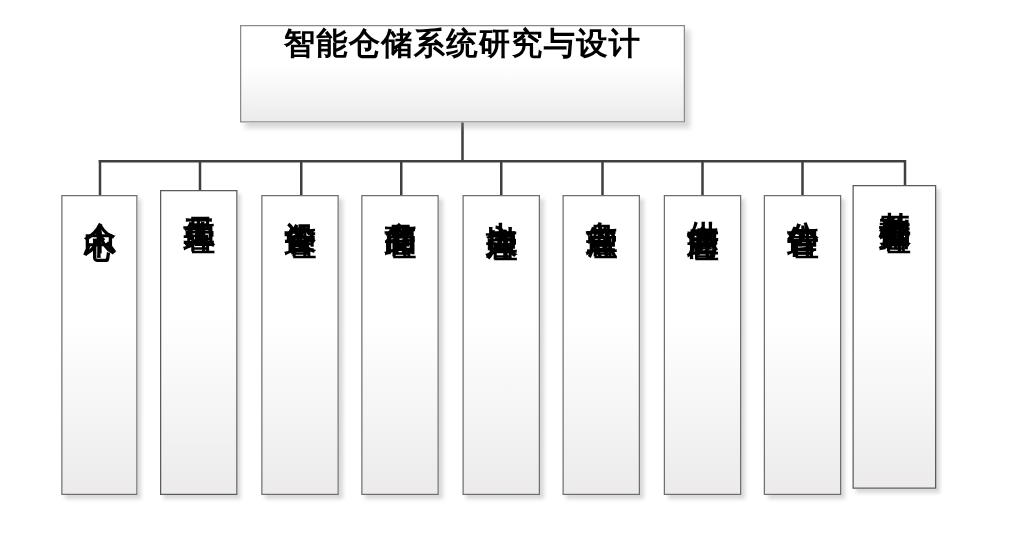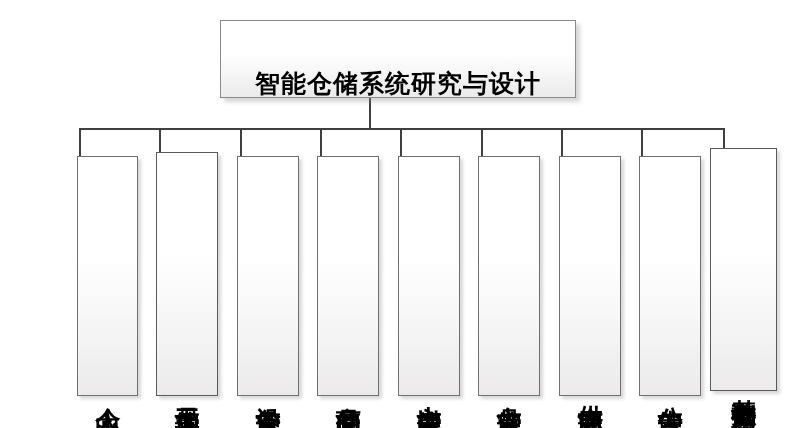--- a/index.html
+++ b/index.html
@@ -19,23 +19,22 @@
   }
 
   
   .node {
     position: absolute;
     box-sizing: border-box;
     border: 1px solid #6f6f6f;
     background: linear-gradient(to bottom, #ffffff 0%, #ffffff 42%, #f3f3f3 78%, #eceaea 100%);
     box-shadow: 3px 3px 3px rgba(130,130,130,0.30);
     display: flex;
-    align-items: flex-end;
+    align-items: flex-start;
     justify-content: center;
-    margin-left: 28px;
   }
 
   
   .node-root {
     left: 192px;
     top: 20px;
     width: 356px;
     height: 78px;
     border: 1px solid #8a8a8a;
     box-shadow: 4px 4px 4px rgba(140,140,140,0.35);

